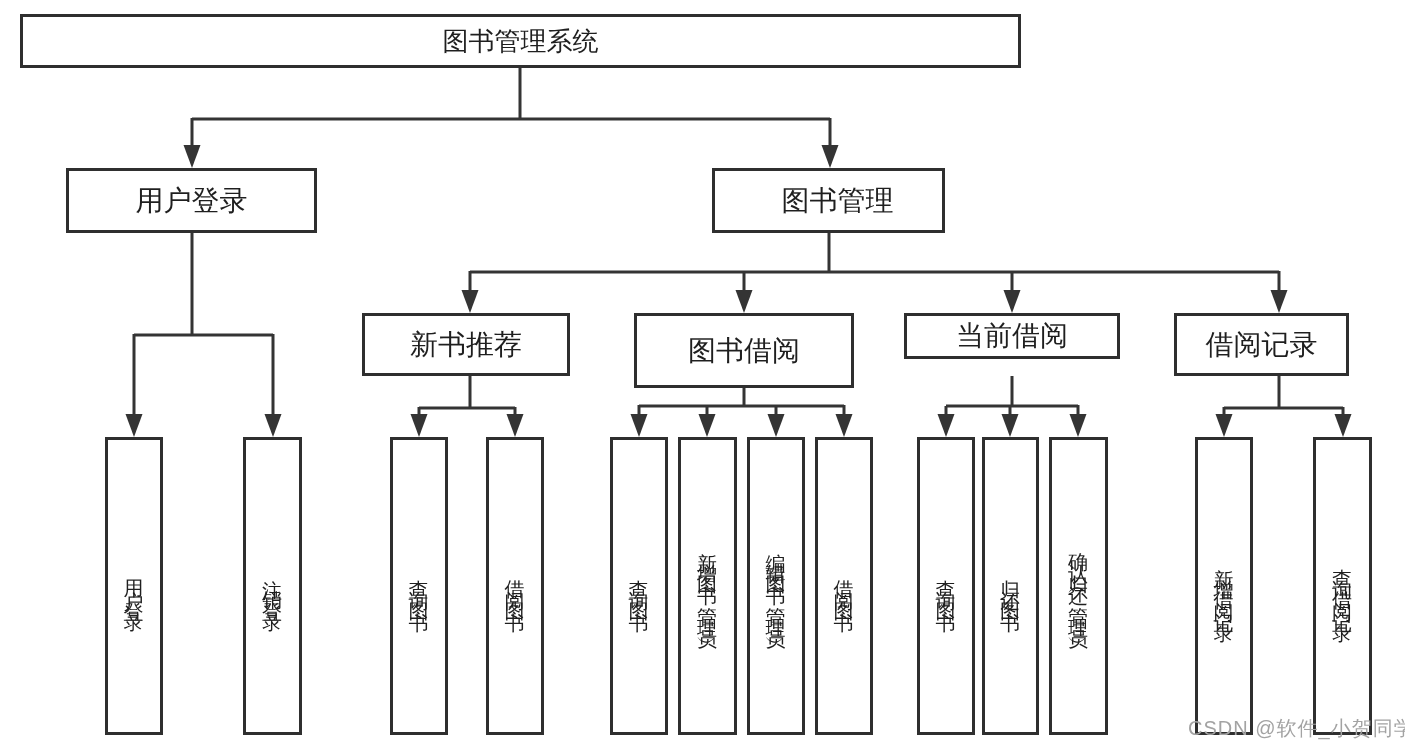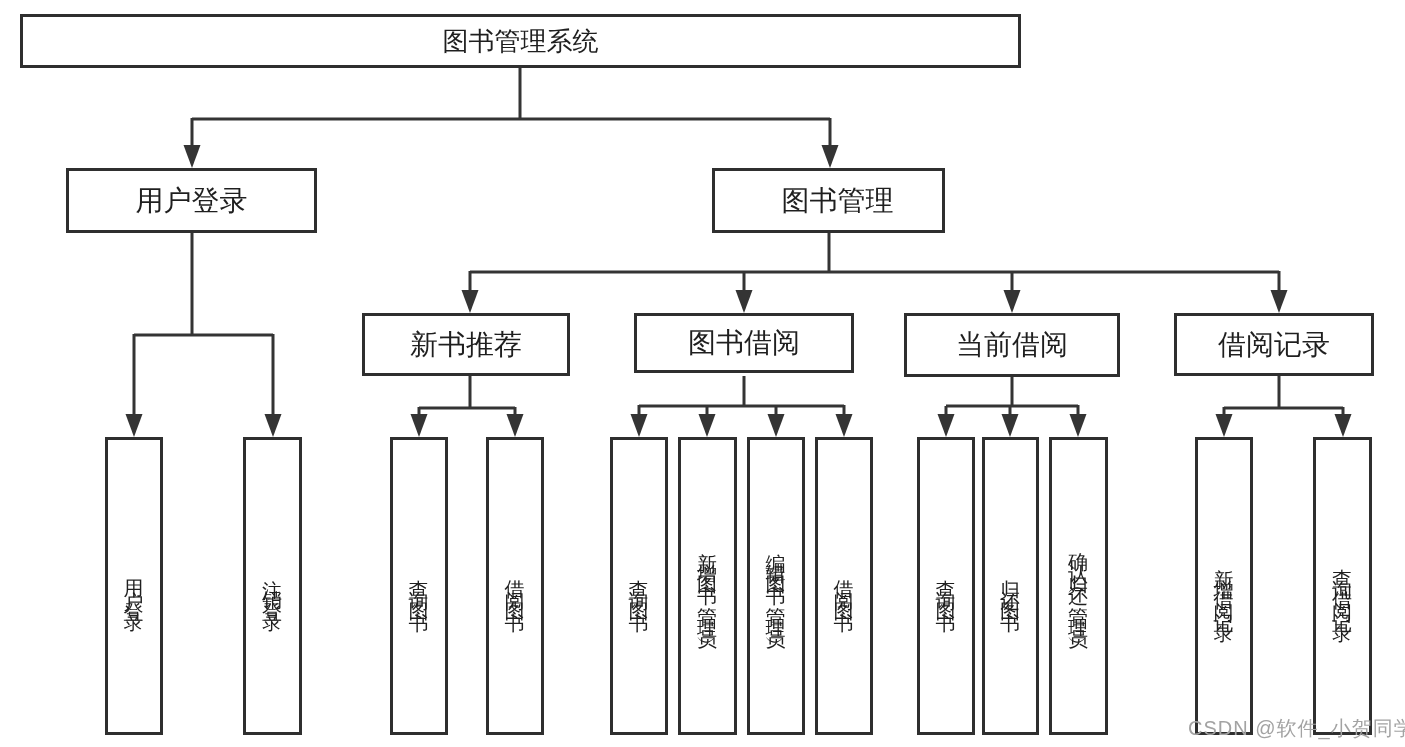--- a/index.html
+++ b/index.html
@@ -100,27 +100,27 @@
   <div class="node lvl" style="left:66px; top:168px; width:251px; height:65px;">
     <span>用户登录</span>
   </div>
   <div class="node lvl" style="left:712px; top:168px; width:233px; height:65px;padding-left:18px;">
     <span>图书管理</span>
   </div>
 
   <div class="node lvl" style="left:362px; top:313px; width:208px; height:63px;">
     <span>新书推荐</span>
   </div>
-  <div class="node lvl" style="left:634px; top:313px; width:220px; height:60px;">
+  <div class="node lvl" style="left:634px; top:313px; width:220px; height:75px;">
     <span>图书借阅</span>
   </div>
-  <div class="node lvl" style="left:904px; top:313px; width:216px; height:64px;">
+  <div class="node lvl" style="left:904px; top:313px; width:216px; height:46px;">
     <span>当前借阅</span>
   </div>
-  <div class="node lvl" style="left:1174px; top:313px; width:200px; height:63px;">
+  <div class="node lvl" style="left:1174px; top:313px; width:175px; height:63px;">
     <span>借阅记录</span>
   </div>
 
   <div class="node leaf" style="left:105px; width:58px;">
     <span>用户登录</span>
   </div>
   <div class="node leaf" style="left:243px; width:59px;">
     <span>注销登录</span>
   </div>
 

